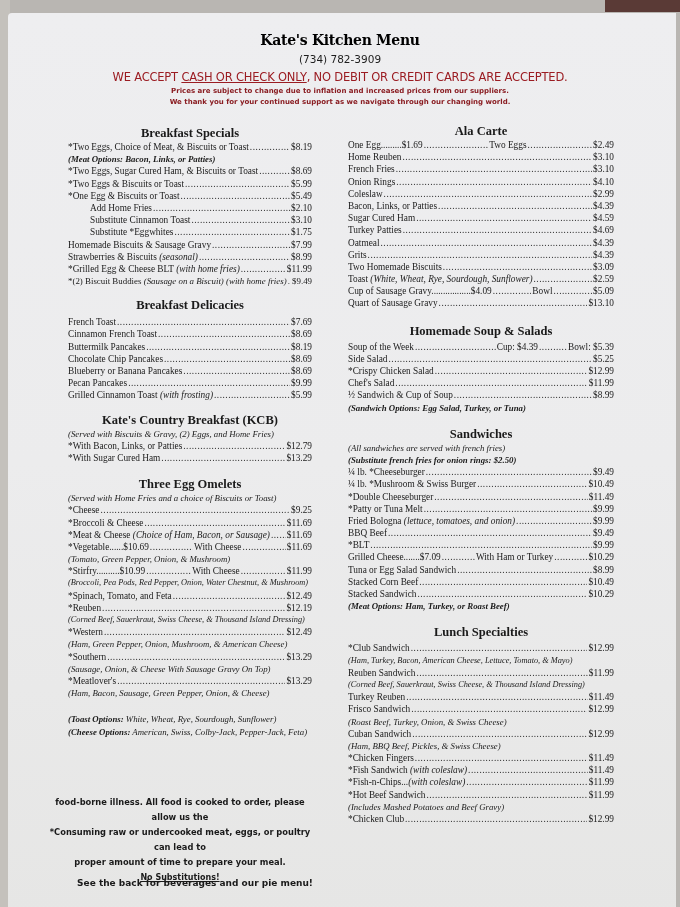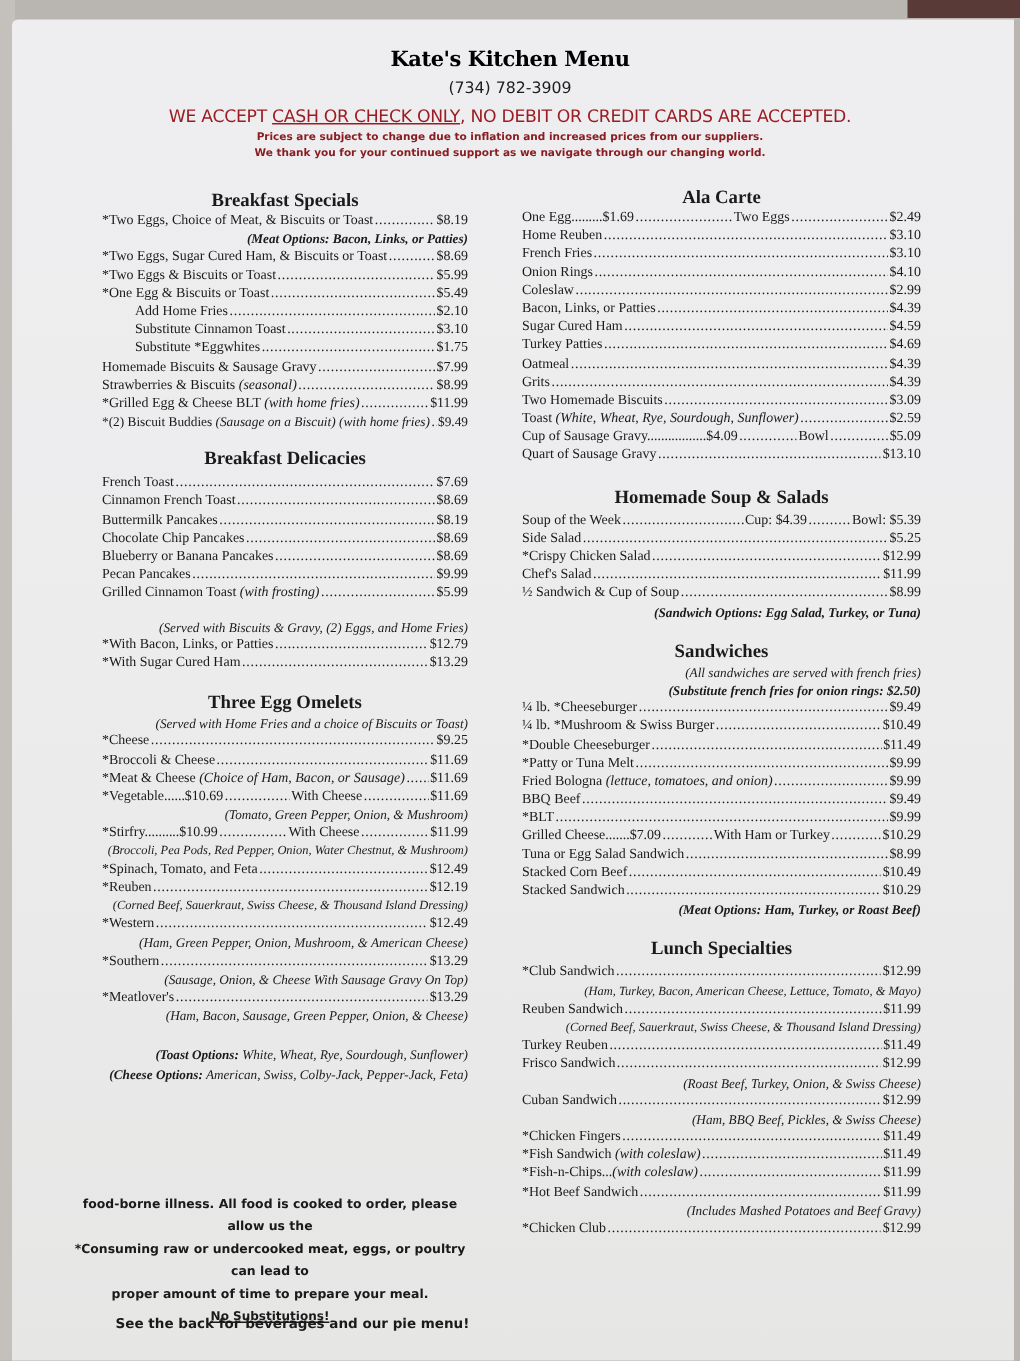--- a/index.html
+++ b/index.html
@@ -26,21 +26,21 @@
   .col { position:absolute; }
   .sec-title { font-weight:bold; font-size:12.5px; text-align:center; margin:0; height:16px; line-height:16px; }
   .row {
     display:flex; align-items:baseline; font-size:9.3px; height:12.2px; line-height:12.2px; white-space:nowrap;
   }
   .row .name { flex:0 0 auto; }
   .row .name i { font-style:italic; }
   .row .dots { flex:1 1 auto; overflow:hidden; margin:0 1px; }
   .row .dots::after { content:"........................................................................................................................................................................"; letter-spacing:0.5px; }
   .row .price { flex:0 0 auto; }
-  .sub { font-size:8.8px; font-style:italic; text-align:right; height:12.2px; line-height:12.2px; white-space:nowrap; }
+  .sub { font-size:8.8px; font-style:italic; text-align:left; height:12.2px; line-height:12.2px; white-space:nowrap; }
   .sub b { font-weight:bold; }
   .indent { padding-left:22px; }
   .footer { position:absolute; left:45px; width:270px; text-align:center; font-family:"DejaVu Sans", sans-serif; font-weight:bold; font-size:8.3px; line-height:15px; }
   .footer .nos { text-decoration:underline; font-weight:bold; font-size:8px; }
   .back { position:absolute; left:45px; top:878px; width:300px; text-align:center; font-family:"DejaVu Sans", sans-serif; font-weight:bold; font-size:9px; }
 </style>
 </head>
 <body>
 
 <div class="bg-left"></div>
@@ -148,20 +148,21 @@
       <span class="dots"></span>
       <span class="price">$9.99</span>
     </div>
   <div class="row">
       <span class="name"><span>Grilled Cinnamon Toast</span> <i>(with frosting)</i></span>
       <span class="dots"></span>
       <span class="price">$5.99</span>
     </div>
 
   <div style="height:10px"></div>
+  <div class="sec-title">Kate's Country Breakfast (KCB)</div>
   <div class="sub">(Served with Biscuits &amp; Gravy, (2) Eggs, and Home Fries)</div>
   <div class="row">
       <span class="name">*With Bacon, Links, or Patties</span>
       <span class="dots"></span>
       <span class="price">$12.79</span>
     </div>
   <div class="row">
       <span class="name">*With Sugar Cured Ham</span>
       <span class="dots"></span>
       <span class="price">$13.29</span>

